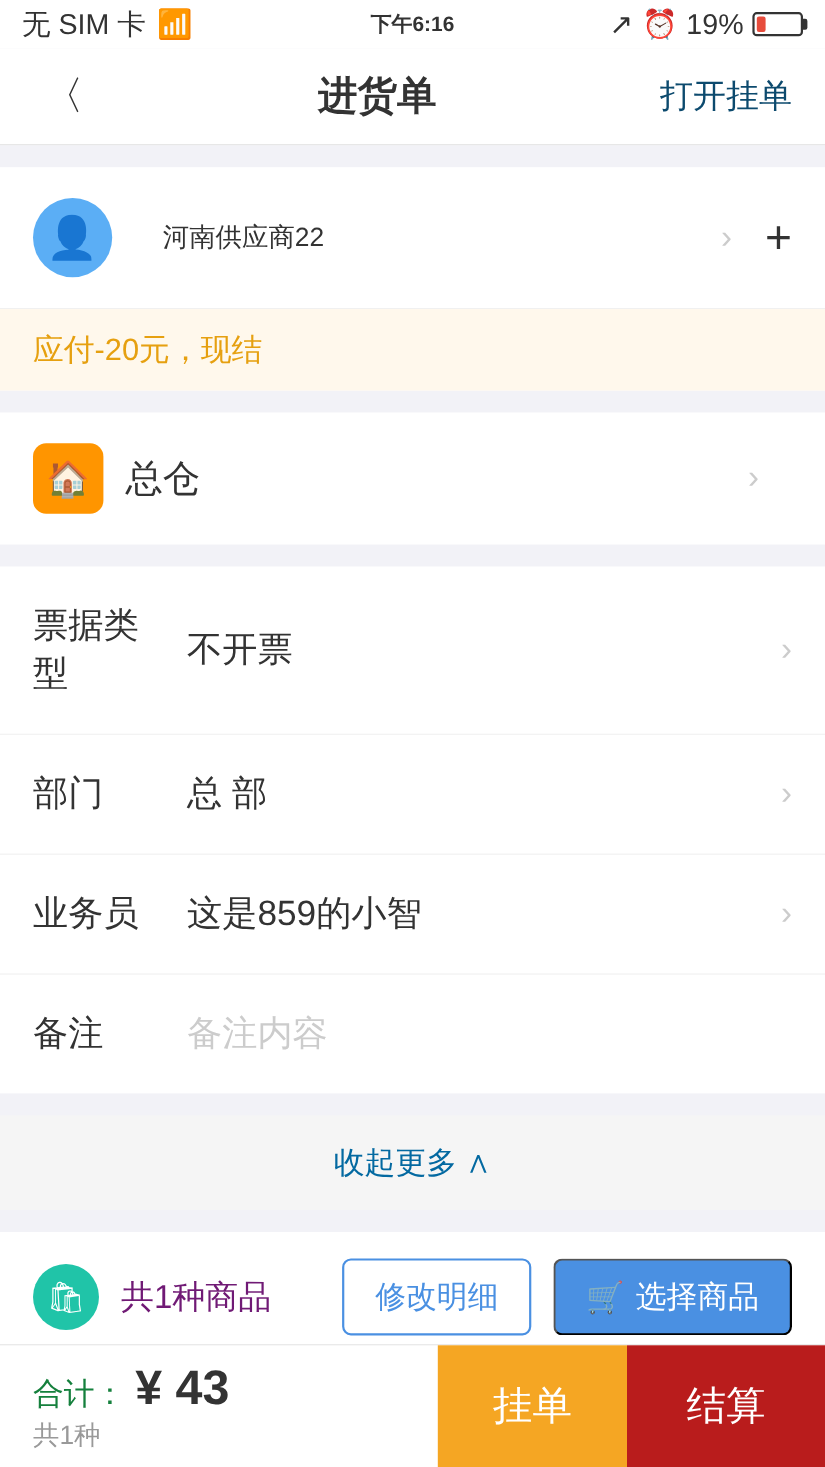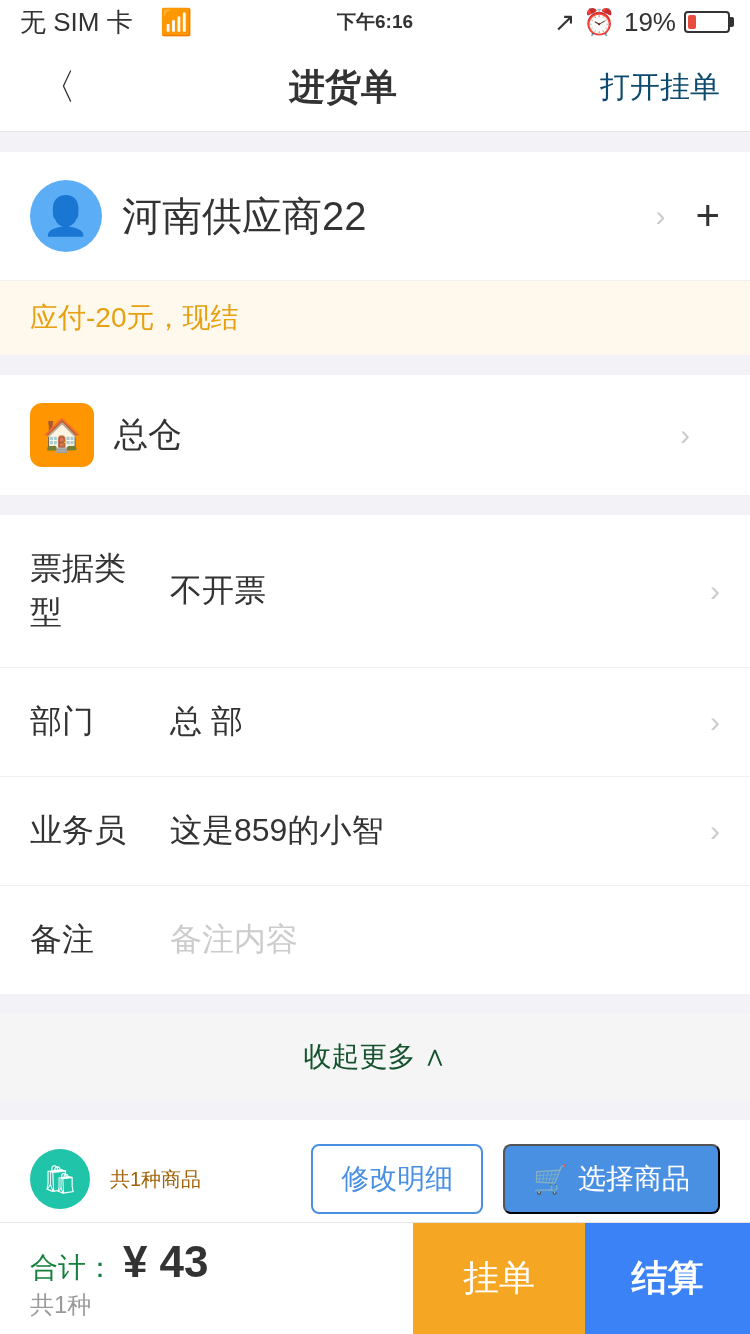--- a/index.html
+++ b/index.html
@@ -17,21 +17,21 @@
     .status-bar {
       height: 44px;
       background: #fff;
       display: flex;
       align-items: center;
       justify-content: space-between;
       padding: 0 20px;
       font-size: 26px;
       font-weight: 500;
     }
-    .status-left { display: flex; align-items: center; gap: 28px; }
+    .status-left { display: flex; align-items: center; gap: 10px; }
     .status-center { position: absolute; left: 50%; transform: translateX(-50%); font-size: 19px; font-weight: 600; }
     .status-right { display: flex; align-items: center; gap: 8px; font-size: 26px; }
     .battery {
       width: 46px; height: 22px; border: 2px solid #333; border-radius: 4px; position: relative;
       display: flex; align-items: center; padding: 2px;
     }
     .battery::after {
       content: ''; width: 4px; height: 10px; background: #333; border-radius: 0 2px 2px 0;
       position: absolute; right: -6px; top: 50%; transform: translateY(-50%);
     }
@@ -79,21 +79,21 @@
       align-items: center;
       padding: 28px 30px;
       border-bottom: 1px solid #f0f0f0;
     }
     .supplier-avatar {
       width: 72px; height: 72px; border-radius: 50%; background: #5baef5;
       display: flex; align-items: center; justify-content: center;
       margin-right: 20px; flex-shrink: 0;
     }
     .supplier-avatar-icon { color: #fff; font-size: 38px; }
-    .supplier-name { flex: 1; font-size: 40px; color: #333; font-weight: 500; }
+    .supplier-name { flex: 1; font-size: 24px; color: #333; font-weight: 500; margin-left: 26px; }
     .chevron-right { color: #ccc; font-size: 30px; margin-right: 30px; }
     .plus-btn { font-size: 42px; color: #333; font-weight: 300; cursor: pointer; }
 
     
     .alert-banner {
       background: #fff8ec;
       padding: 18px 30px;
       font-size: 28px;
       color: #e6a010;
     }
@@ -140,40 +140,40 @@
       color: #ccc;
     }
     .form-chevron { color: #ccc; font-size: 30px; }
 
     
     .collapse-row {
       background: #f5f5f5;
       text-align: center;
       padding: 24px;
       font-size: 28px;
-      color: #14532d;
+      color: #0369a1;
       margin-top: 20px;
       cursor: pointer;
     }
 
     
     .products-section { background: #fff; margin-top: 20px; }
     .products-header {
       display: flex;
       align-items: center;
       padding: 24px 30px;
       border-bottom: 1px solid #f0f0f0;
     }
     .products-icon {
       width: 60px; height: 60px; border-radius: 50%; background: #20c4a8;
       display: flex; align-items: center; justify-content: center;
       margin-right: 20px; flex-shrink: 0;
     }
     .products-icon-inner { color: #fff; font-size: 28px; }
-    .products-count { flex: 1; font-size: 20px; color: #a16207; }
+    .products-count { flex: 1; font-size: 30px; color: #701a75; }
     .btn-modify {
       border: 2px solid #4a90e2; color: #4a90e2; background: #fff;
       padding: 14px 28px; border-radius: 8px; font-size: 28px;
       cursor: pointer; margin-right: 20px;
     }
     .btn-select {
       background: #4a90e2; color: #fff;
       padding: 14px 28px; border-radius: 8px; font-size: 28px;
       cursor: pointer; display: flex; align-items: center; gap: 10px;
     }
@@ -224,25 +224,25 @@
     .btn-hang {
       width: 172px;
       background: #f5a623;
       color: #fff;
       font-size: 36px;
       font-weight: 500;
       display: flex; align-items: center; justify-content: center;
       cursor: pointer;
     }
     .btn-checkout {
-      width: 165px;
-      background: #3b82f6;
+      width: 180px;
+      background: #b91c1c;
       color: #fff;
       font-size: 36px;
-      font-weight: 700;
+      font-weight: 400;
       display: flex; align-items: center; justify-content: center;
       cursor: pointer;
     }
   </style>
 </head>
 <body>
 
 <div class="status-bar">
   <div class="status-left">
     <span>无 SIM 卡</span>

